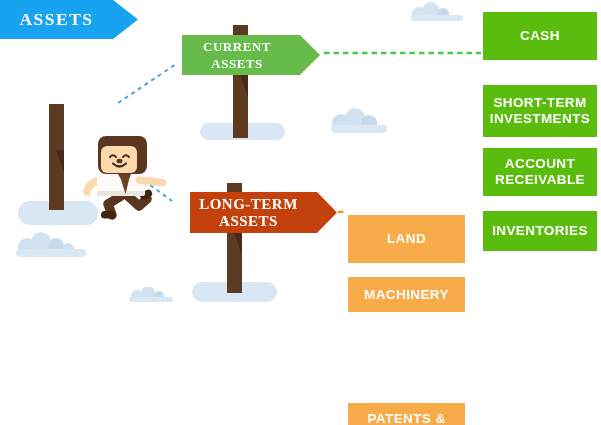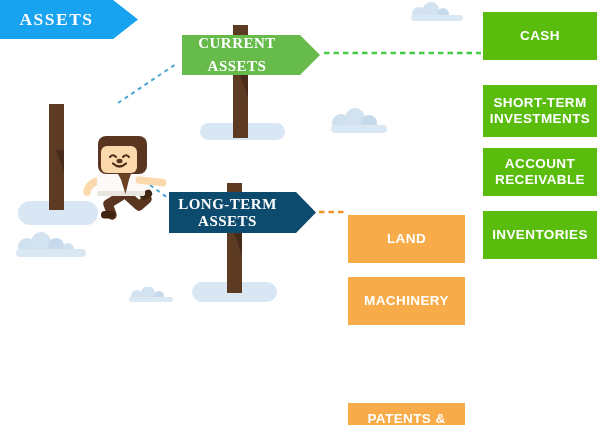--- a/index.html
+++ b/index.html
@@ -15,22 +15,22 @@
   .post { position:absolute; width:15px; background:#5d3b22; }
   .post-shadow { position:absolute; width:8px; background:#432818;
     clip-path:polygon(0 0, 100% 0, 100% 100%); opacity:.85; }
   .sign { position:absolute; display:flex; align-items:center; justify-content:center; }
   .sign .sign-label { color:#fff; font-weight:700; text-align:center;font-family:Liberation Serif, serif; }
   .sign-assets { left:0; top:111; width:138px; height:39px; background:#18a3f1;
     clip-path:polygon(0 0, 82% 0, 100% 50%, 82% 100%, 0 100%); }
   .sign-assets .sign-label { width:113px; margin-right:25px; font-size:17.5px; letter-spacing:1.5px; }
   .sign-current { left:182px; top:35px; width:138px; height:40px; background:#66bb4a;
     clip-path:polygon(0 0, 85.5% 0, 100% 50%, 85.5% 100%, 0 100%); }
-  .sign-current .sign-label { width:96px; margin-right:28px; font-size:15px; line-height:23px; letter-spacing:.5px; }
-  .sign-longterm { left:169px; top:192px; width:147px; height:41px; background:#0c4a6e;
+  .sign-current .sign-label { width:96px; margin-right:28px; font-size:13px; line-height:17px; letter-spacing:.5px; }
+  .sign-longterm { left:190px; top:192px; width:147px; height:41px; background:#c2410c;
     clip-path:polygon(0 0, 86.4% 0, 100% 50%, 86.4% 100%, 0 100%); }
   .sign-longterm .sign-label { width:100px; margin-right:30px; font-size:15px; line-height:17px; letter-spacing:.5px; }
   
   .box { position:absolute; display:flex; align-items:center; justify-content:center;
     color:#fff; font-weight:700; font-size:13.5px; line-height:16px;
     letter-spacing:.4px; text-align:center; }
   .box-green { background:#5abd0e; left:483px; width:114px; }
   .box-orange { background:#f8ab49; left:348px; width:117px;margin-top:28px; }
   .box .box-label { display:block; width:102px; }
   
@@ -99,28 +99,28 @@
 
   <div class="box box-green" style="top:12px; height:48px;">
     <span class="box-label">CASH</span>
   </div>
   <div class="box box-green" style="top:85px; height:52px;">
     <span class="box-label">SHORT-TERM INVESTMENTS</span>
   </div>
   <div class="box box-green" style="top:148px; height:48px;">
     <span class="box-label">ACCOUNT RECEIVABLE</span>
   </div>
-  <div class="box box-green" style="top:211px; height:48px;">
+  <div class="box box-green" style="top:211px; height:40px;">
     <span class="box-label">INVENTORIES</span>
   </div>
 
   <div class="box box-orange" style="top:187px; height:48px;">
     <span class="box-label">LAND</span>
   </div>
-  <div class="box box-orange" style="top:249px; height:48px;">
+  <div class="box box-orange" style="top:249px; height:35px;">
     <span class="box-label">MACHINERY</span>
   </div>
   <div class="box box-orange" style="top:375px; height:48px;">
     <span class="box-label">PATENTS &amp; GOODWILL</span>
   </div>
 
   <svg id="character" width="95" height="100" viewBox="0 0 95 100">
 
     <path d="M21 48 Q8 51 7 60" stroke="#fcd8ad" stroke-width="7.5" stroke-linecap="round" fill="none"></path>
 

